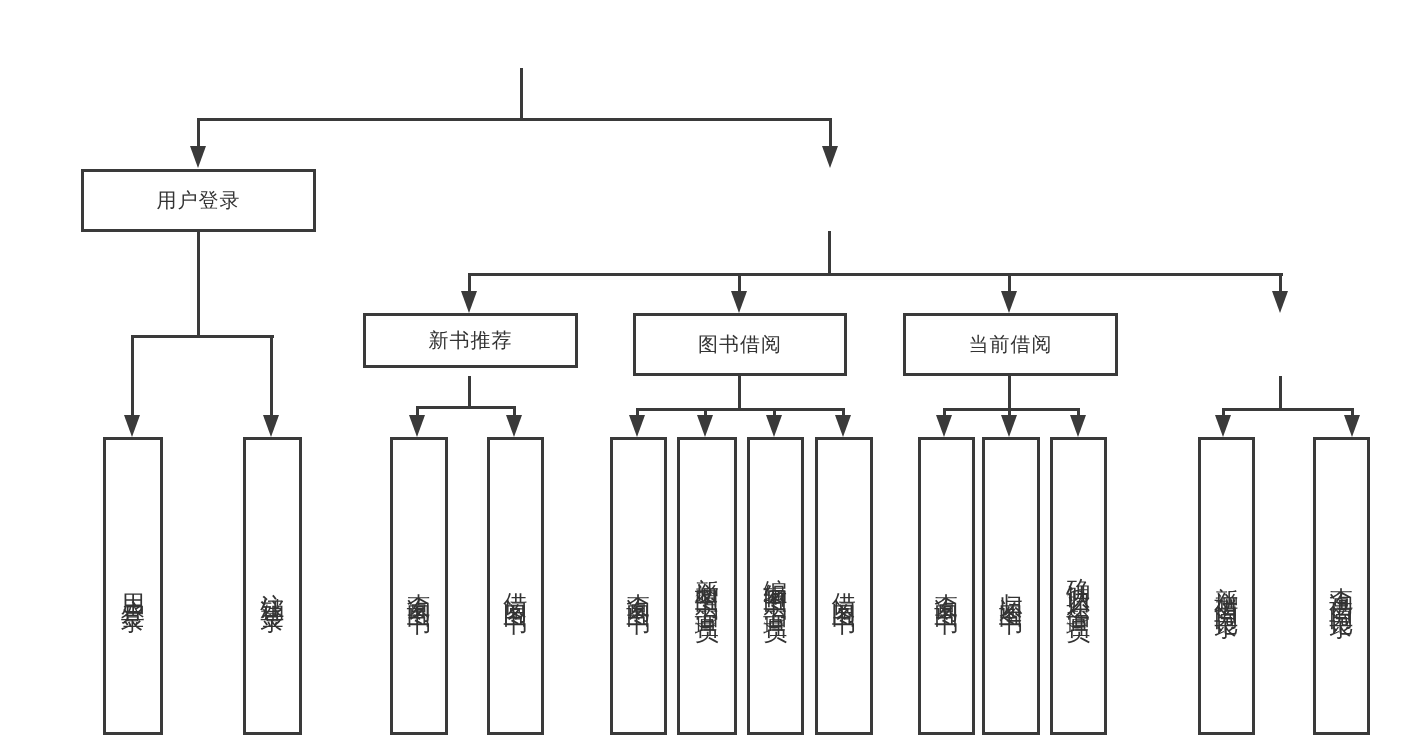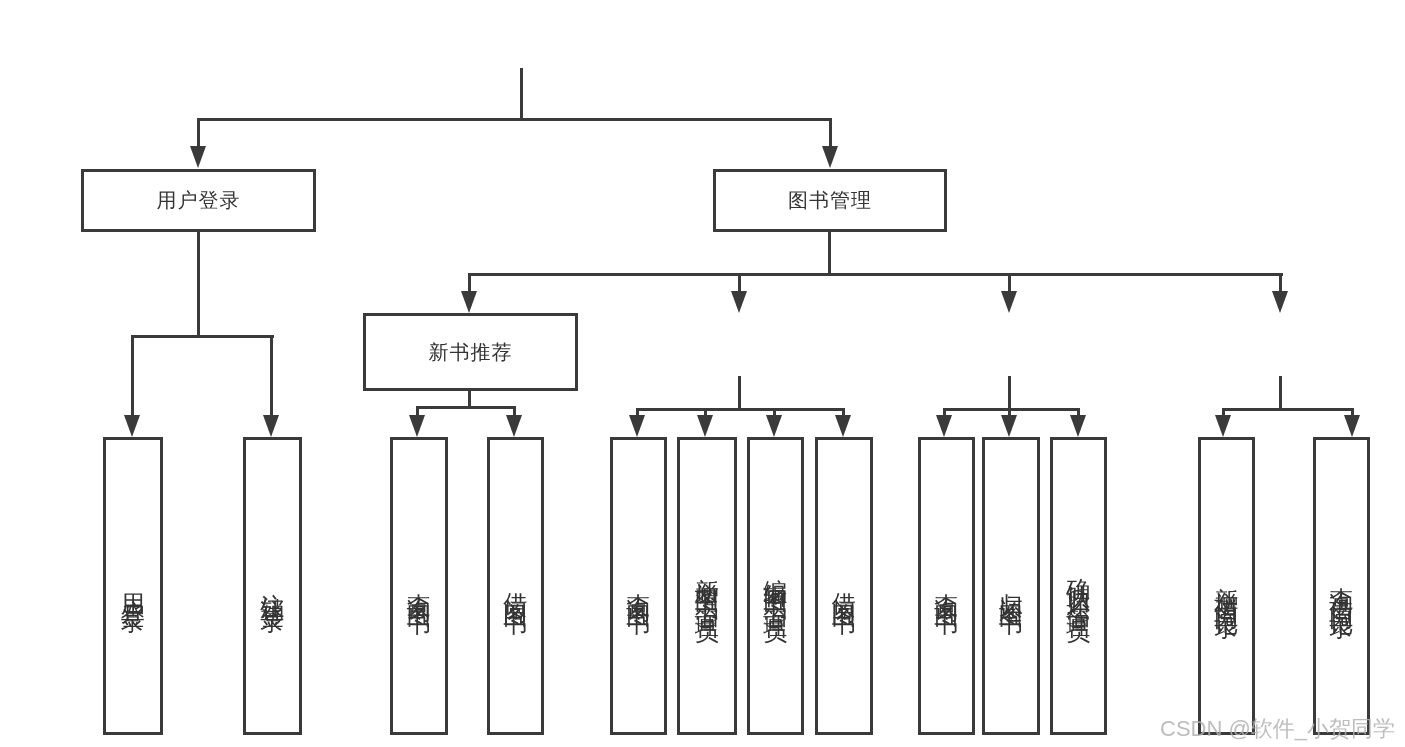--- a/index.html
+++ b/index.html
@@ -87,26 +87,29 @@
   <div class="hl" style="left:1222px; top:408px; width:132px;"></div>
   <div class="vl" style="left:1222px; top:408px; height:9px;"></div>
   <div class="ah" style="left:1215px; top:415px;"></div>
   <div class="vl" style="left:1351px; top:408px; height:9px;"></div>
   <div class="ah" style="left:1344px; top:415px;"></div>
 
 
   <div class="node hnode" style="left:81px; top:169px; width:235px; height:63px;">
     <span>用户登录</span>
   </div>
-  <div class="node hnode" style="left:713px; top:169px; width:234px; height:63px;">
-    <span>图书管理</span>
+
+  <div class="node hnode" style="left:363px; top:313px; width:215px; height:55px;">
+    <span>新书推荐</span>
   </div>
-
-  <div class="node hnode" style="left:363px; top:313px; width:215px; height:78px;">
-    <span>新书推荐</span>
+  <div class="node hnode" style="left:633px; top:313px; width:214px; height:63px;">
+    <span>图书借阅</span>
+  </div>
+  <div class="node hnode" style="left:903px; top:313px; width:215px; height:63px;">
+    <span>当前借阅</span>
   </div>
 
   <div class="node vnode" style="left:103px; top:437px; width:60px; height:298px;">
     <span>用户登录</span>
   </div>
   <div class="node vnode" style="left:243px; top:437px; width:59px; height:298px;">
     <span>注销登录</span>
   </div>
 
   <div class="node vnode" style="left:390px; top:437px; width:58px; height:298px;">
@@ -139,15 +142,14 @@
     <span>确认归还（管理员）</span>
   </div>
 
   <div class="node vnode" style="left:1198px; top:437px; width:57px; height:298px;">
     <span>新增借阅记录</span>
   </div>
   <div class="node vnode" style="left:1313px; top:437px; width:57px; height:298px;">
     <span>查询借阅记录</span>
   </div>
 
-  <div class="watermark">CSDN @软件_小贺同学</div>
 
 </div>
 
 </body></html>

